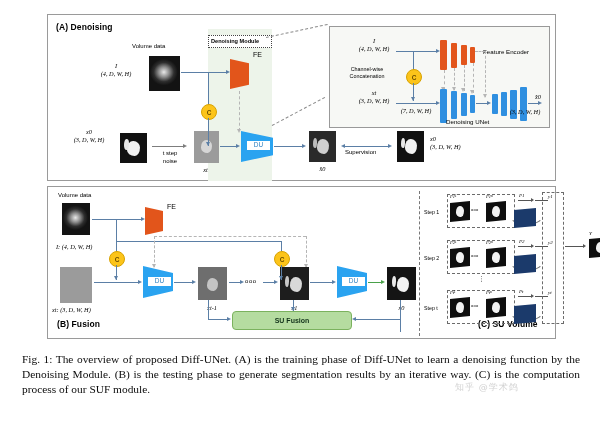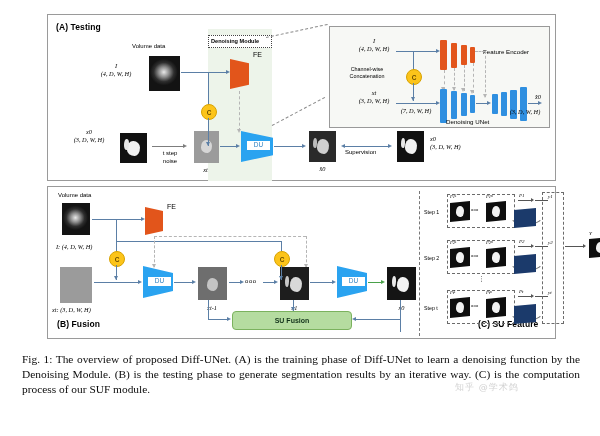--- a/index.html
+++ b/index.html
@@ -85,21 +85,21 @@
 </style>
 </head>
 <body>
 
 <div id="root">
 
   <div class="panel" style="left:47px;top:14px;width:509px;height:167px;">
 
     <div class="dmtint" style="left:160px;top:14px;width:64px;height:152px;"></div>
 
-    <div class="ttl abs" style="left:8px;top:7px;">(A)  Testing</div>
+    <div class="ttl abs" style="left:8px;top:7px;">(A)  Denoising</div>
 
     <div class="lbl abs" style="left:84px;top:28px;">Volume data</div>
     <div class="tile stack vol" style="left:101px;top:41px;width:31px;height:35px;"></div>
 
     <div class="lbl-it abs" style="left:39px;top:47px;width:58px;">
       <span>I</span><br>
       <span>(4, D, W, H)</span>
     </div>
 
     <div class="lbl-it abs" style="left:12px;top:113px;width:58px;">
@@ -329,21 +329,21 @@
 
     <div class="av" style="left:245px;top:113px;height:11px;"></div>
     <div class="arrowhead ar-d" style="left:242.6px;top:120px;"></div>
 
     <div class="av" style="left:352px;top:113px;height:19px;"></div>
     <div class="ah" style="left:307px;top:132px;width:45px;"></div>
     <div class="arrowhead ar-l" style="left:304px;top:129.5px;"></div>
 
     <div class="cdiv" style="left:371px;top:4px;height:145px;"></div>
 
-    <div class="ttl abs" style="left:430px;top:132px;">(C)  SU Feature</div>
+    <div class="ttl abs" style="left:430px;top:132px;">(C)  SU Volume</div>
 
     <div class="lbl-s abs" style="left:376px;top:22px;">Step 1</div>
     <div class="stepbox" style="left:399px;top:7px;width:68px;height:34px;"></div>
     <div class="lbl-it abs" style="left:402px;top:7px;font-size:4.6px;">P1¹</div>
     <div class="pslice" style="left:402px;top:14px;width:20px;height:21px;clip-path:polygon(0 10%,100% 0,100% 90%,0 100%);">
       <div class="blob" style="left:6px;top:5px;width:8px;height:11px;"></div>
     </div>
     <div class="lbl-s abs" style="left:423px;top:21px;font-size:4px;letter-spacing:.3px;">ooo</div>
     <div class="lbl-it abs" style="left:438px;top:7px;font-size:4.6px;">P1ⁿ</div>
     <div class="pslice" style="left:438px;top:14px;width:20px;height:21px;clip-path:polygon(0 10%,100% 0,100% 90%,0 100%);">

